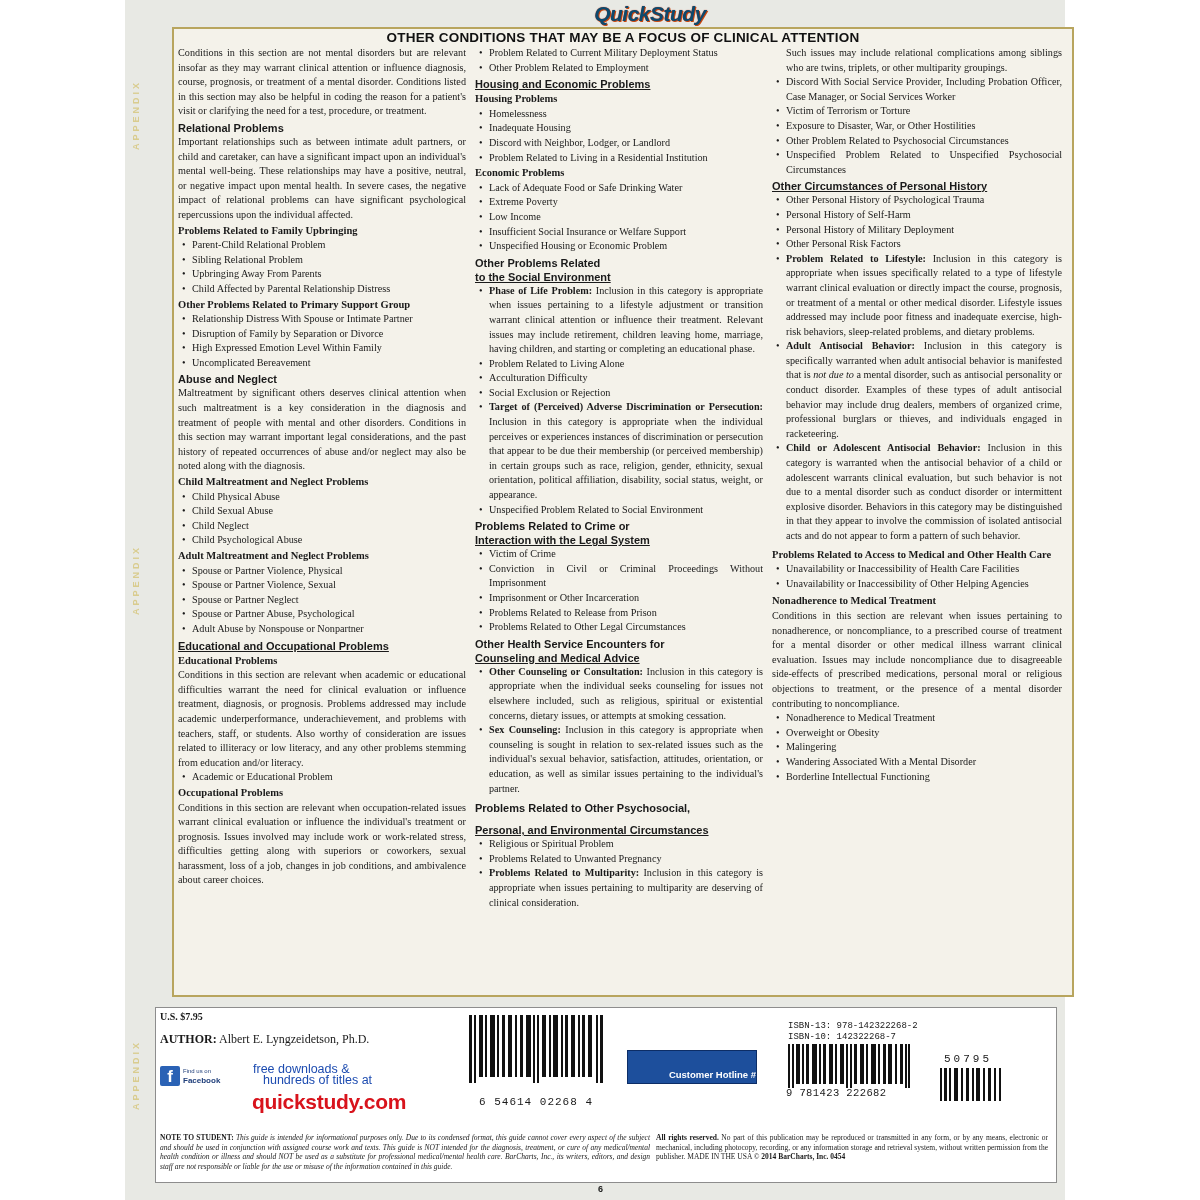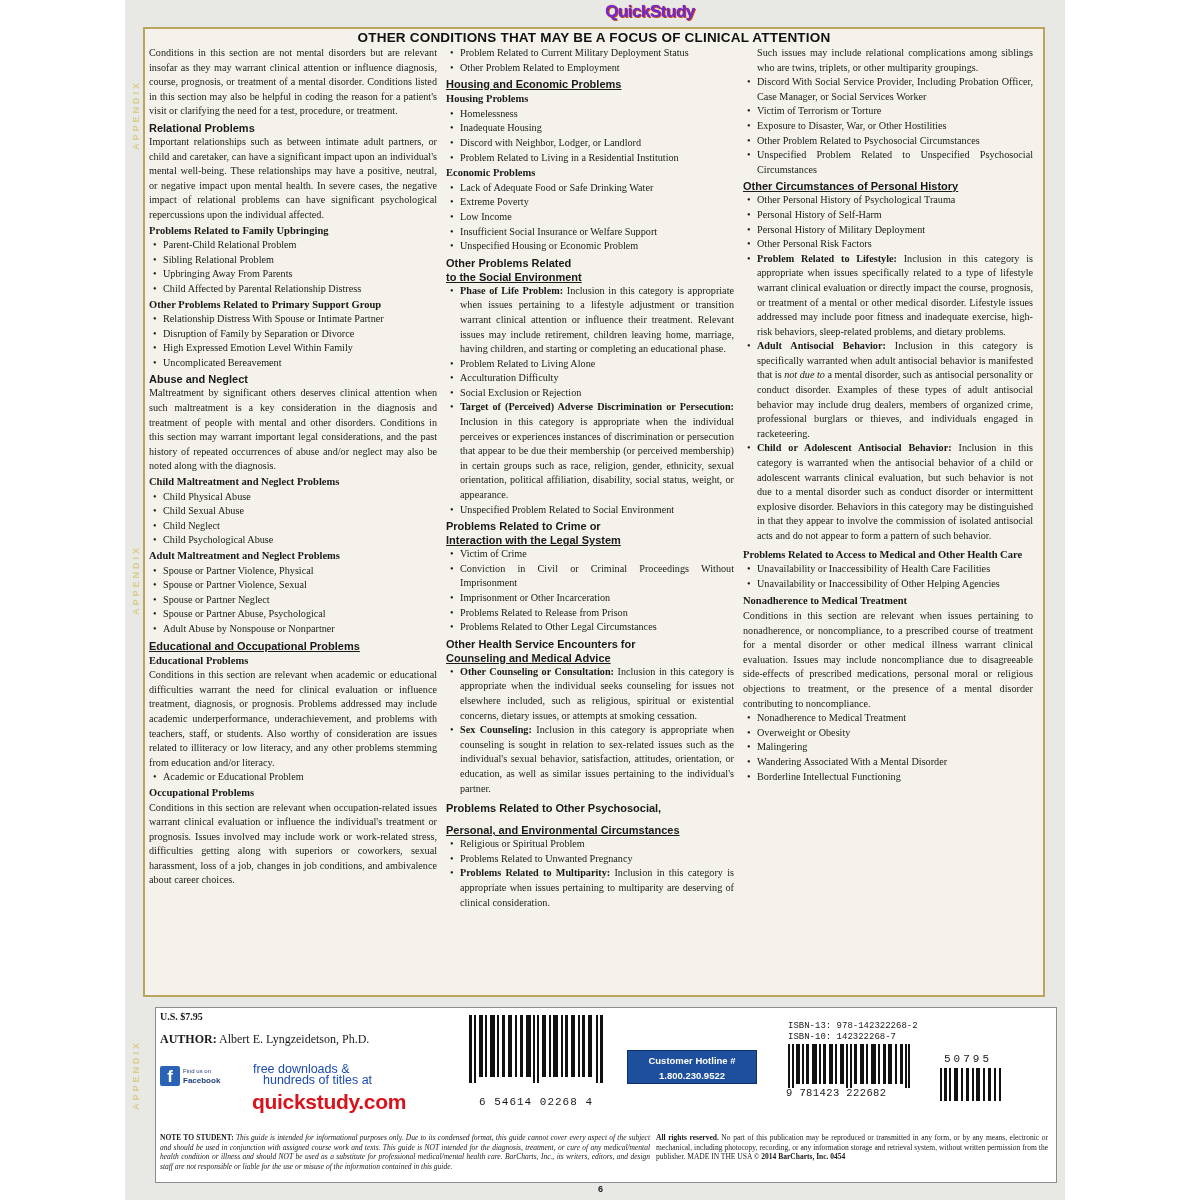--- a/index.html
+++ b/index.html
@@ -1,20 +1,20 @@
 <!DOCTYPE html>
 <html><head>
 <meta charset="utf-8">
 <style>
   html, body { margin:0; padding:0; }
   body { width:1200px; height:1200px; background:#ffffff; position:relative; overflow:hidden; font-family:"Liberation Serif", serif; color:#1a1a1a; }
   .sheet { position:absolute; left:125px; top:0; width:940px; height:1200px; background:#e8e9e4; }
-  .brand { position:absolute; left:455px; top:2px; width:140px; text-align:center; font-family:"Liberation Sans", sans-serif; font-weight:bold; font-size:17px; color:#6d28d9; text-shadow:0 0 1px #c03010, 1px 1px 0 #c84a10; letter-spacing:-0.5px; }
+  .brand { position:absolute; left:455px; top:2px; width:140px; text-align:center; font-family:"Liberation Sans", sans-serif; font-weight:bold; font-style:italic; font-size:21px; color:#0c4a6e; text-shadow:0 0 1px #c03010, 1px 1px 0 #c84a10; letter-spacing:-0.5px; }
   .side-tab { position:absolute; left:6px; width:16px; font-family:"Liberation Sans", sans-serif; font-size:9px; color:#d9cc8e; writing-mode:vertical-rl; transform:rotate(180deg); letter-spacing:3px; font-weight:bold; }
-  .panel { position:absolute; left:18px; top:27px; width:902px; height:970px; background:#f4f2ea; border:2px solid #b8a55e; box-sizing:border-box; }
+  .panel { position:absolute; left:47px; top:27px; width:902px; height:970px; background:#f4f2ea; border:2px solid #b8a55e; box-sizing:border-box; }
   .title { position:absolute; left:0; top:0; width:100%; text-align:center; font-family:"Liberation Sans", sans-serif; font-weight:bold; font-size:13.5px; letter-spacing:0.2px; color:#111; padding-top:1px; }
   .col { position:absolute; top:17px; font-size:10.2px; line-height:14.6px; text-align:justify; }
   .c1 { left:4px; width:288px; }
   .c2 { left:301px; width:288px; }
   .c3 { left:598px; width:290px; }
   p { margin:0; }
   .h-sans { font-family:"Liberation Sans", sans-serif; font-weight:bold; font-size:11px; line-height:14px; text-decoration:underline; margin-top:2px; }
   .h-sans.nou { text-decoration:none; }
   .h-serif { font-weight:bold; font-size:10.5px; margin-top:1px; }
   ul { list-style:none; margin:0; padding:0; }
@@ -29,21 +29,21 @@
   .fb-icon { width:20px; height:20px; background:#2a62b5; color:#fff; font-family:"Liberation Sans", sans-serif; font-weight:bold; font-size:17px; line-height:22px; text-align:center; border-radius:2px; }
   .fb-text { font-family:"Liberation Sans", sans-serif; font-size:8px; line-height:9px; color:#1f3e7a; font-weight:bold; }
   .fb-text span { display:block; }
   .fb-text .small { font-size:6px; font-weight:normal; }
   .dl { position:absolute; left:97px; top:56px; font-family:"Liberation Sans", sans-serif; color:#1c4bb0; font-size:12.5px; line-height:11px; }
   .dl span { display:block; }
   .dl .l2 { padding-left:10px; }
   .qs-url { position:absolute; left:96px; top:82px; font-family:"Liberation Sans", sans-serif; font-weight:bold; font-size:21px; color:#d8131c; letter-spacing:-0.3px; }
   .barcode1 { position:absolute; left:313px; top:7px; width:135px; height:68px; }
   .bc1-num { position:absolute; left:300px; top:76px; width:160px; font-family:"Liberation Mono", monospace; font-size:11px; letter-spacing:1px; text-align:center;margin-top:12px; }
-  .hotline { position:absolute; left:471px; top:42px; width:130px; height:34px; background:#1d4f9c; color:#fff; font-family:"Liberation Sans", sans-serif; font-weight:bold; font-size:9.5px; text-align:center; line-height:15px; padding-top:2px; box-sizing:border-box; border:1px solid #0c2d66; }
+  .hotline { position:absolute; left:471px; top:42px; width:130px; height:34px; background:#1d4f9c; color:#fff; font-family:"Liberation Sans", sans-serif; font-weight:bold; font-size:9.5px; text-align:right; line-height:15px; padding-top:16px; box-sizing:border-box; border:1px solid #0c2d66; }
   .isbn { position:absolute; left:632px; top:13px; font-family:"Liberation Mono", monospace; font-size:9px; line-height:11px; }
   .barcode2 { position:absolute; left:632px; top:36px; width:122px; height:44px; }
   .bc2-num { position:absolute; left:630px; top:79px; font-family:"Liberation Mono", monospace; font-size:10.5px; letter-spacing:0.4px; }
   .barcode3 { position:absolute; left:784px; top:60px; width:62px; height:33px; }
   .bc3-num { position:absolute; left:788px; top:45px; font-family:"Liberation Mono", monospace; font-size:11px; letter-spacing:3px; }
   .note { position:absolute; left:4px; top:125px; width:490px; font-size:7.5px; line-height:9.6px; text-align:justify; }
   .rights { position:absolute; left:500px; top:125px; width:392px; font-size:7.5px; line-height:9.6px; text-align:justify; }
   .pgnum { position:absolute; left:598px; top:1184px; font-family:"Liberation Sans", sans-serif; font-weight:bold; font-size:9px; }
   i { font-style:italic; }
 </style>

